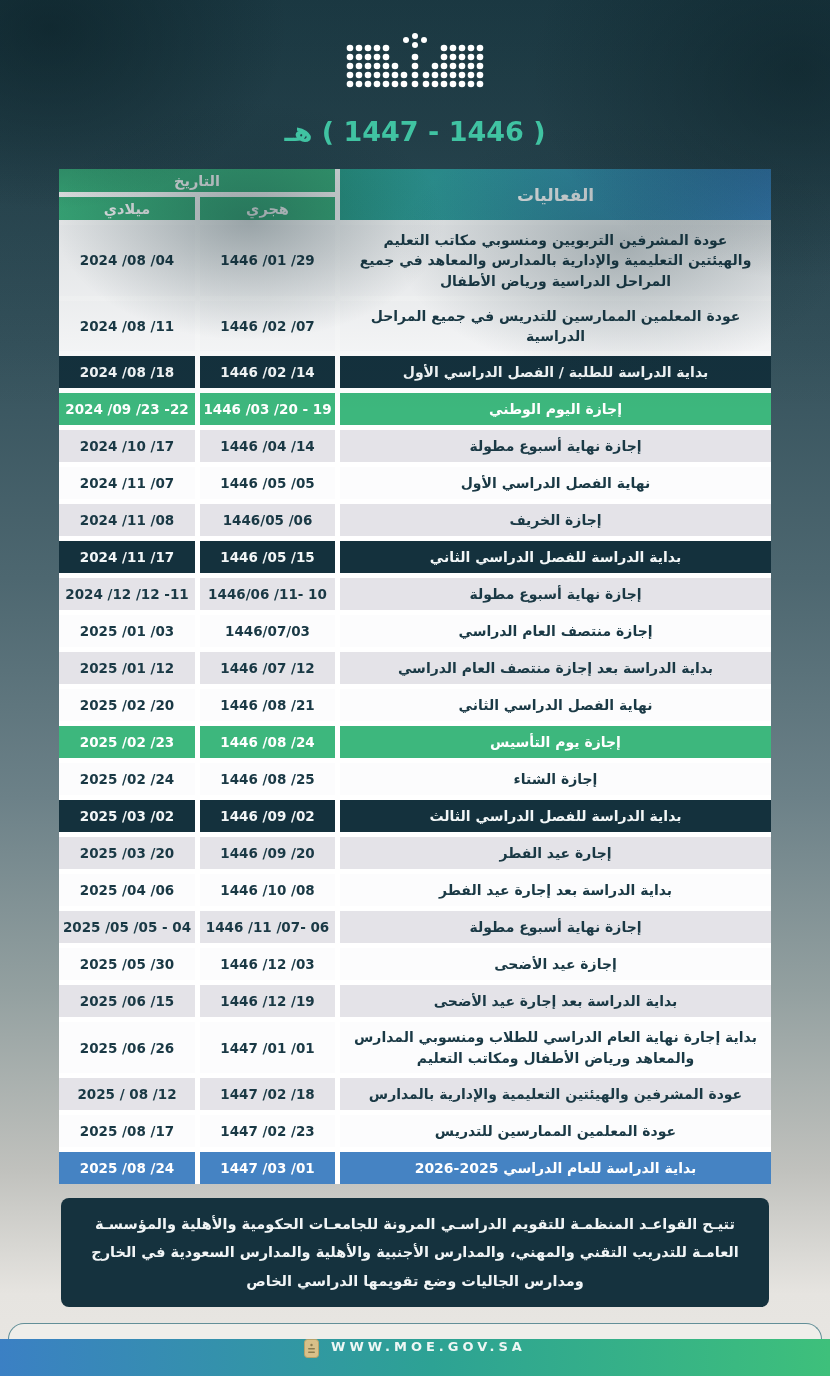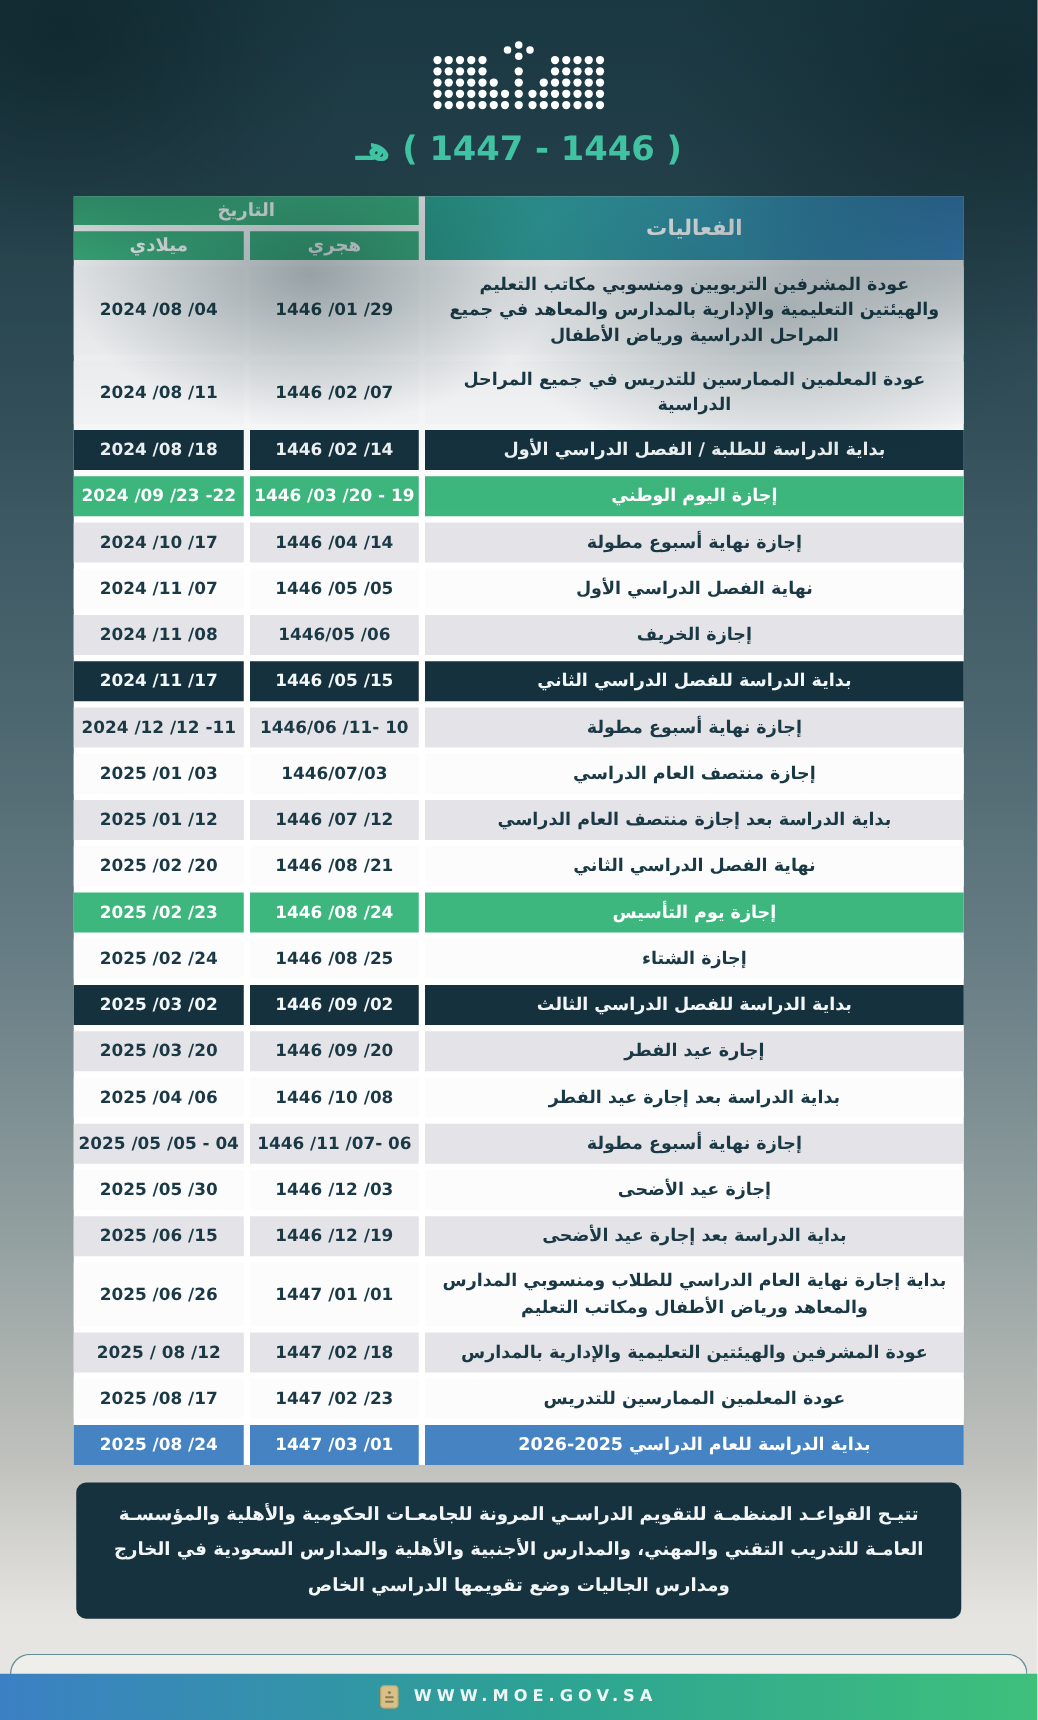--- a/index.html
+++ b/index.html
@@ -19,21 +19,21 @@
   }
   .header{position:relative;text-align:center;padding-top:28px;color:#fff;}
   .logo-dots{display:block;margin:0 auto;}
   .logo-ar{font-size:25px;font-weight:700;margin-top:8px;letter-spacing:1px;}
   .logo-en{font-size:13px;margin-top:4px;color:#e9eff1;letter-spacing:.5px;}
   .title{
     margin-top:26px;font-size:35px;font-weight:800;line-height:1.2;
     background:linear-gradient(90deg,#58b9e6 0%,#4cc2a4 55%,#3ec287 100%);
     -webkit-background-clip:text;background-clip:text;color:transparent;
   }
-  .subtitle{margin-top:10px;font-size:27px;font-weight:700;color:#40c3a2;}
+  .subtitle{margin-top:22px;font-size:27px;font-weight:700;color:#40c3a2;}
 
   .cal-table{
     width:712px;margin:22px auto 0 auto;
     display:grid;direction:rtl;
     grid-template-columns:431px 135px 136px;
     grid-template-rows:23px 23px;
     grid-auto-rows:auto;
     gap:5px;background:#ffffff;
   }
   .cell{
@@ -62,21 +62,21 @@
     font-size:14.5px;font-weight:700;text-align:center;line-height:1.95;
   }
   .footer-card{
     position:absolute;left:8px;right:8px;bottom:0;height:52px;
     border:1.5px solid #628f98;border-bottom:none;border-radius:16px 16px 0 0;
     background:#efeeea;
   }
   .footer-bar{
     position:absolute;left:0;right:0;bottom:0;height:37px;
     background:linear-gradient(90deg,#3b80c4 0%,#2da294 52%,#3ec07b 100%);
-    display:flex;align-items:center;justify-content:center;gap:12px;direction:ltr;
+    display:flex;align-items:flex-start;justify-content:center;gap:12px;direction:ltr;
   }
   .footer-url{color:#eef7f5;font-size:13px;font-weight:700;letter-spacing:4px;}
   .stamp{display:block;}
 </style>
 </head>
 <body>
 
 <div class="bg-photo"></div>
 
 <div class="header">

